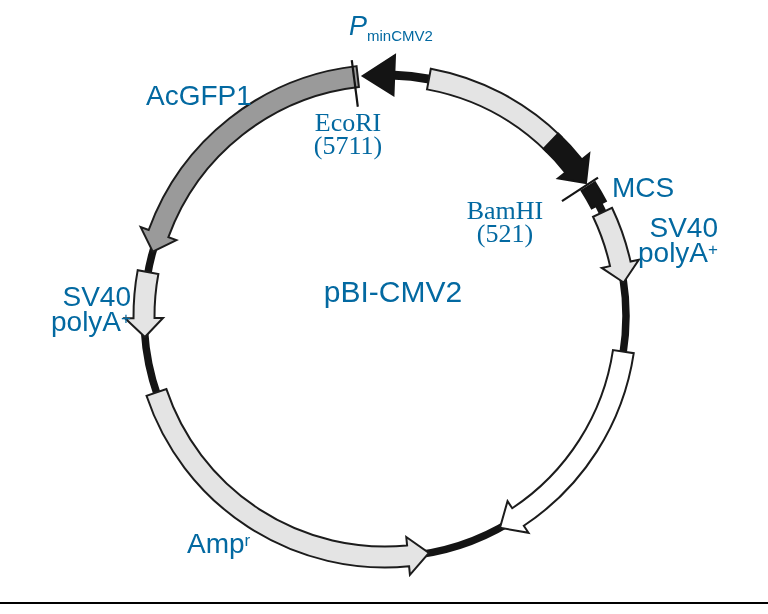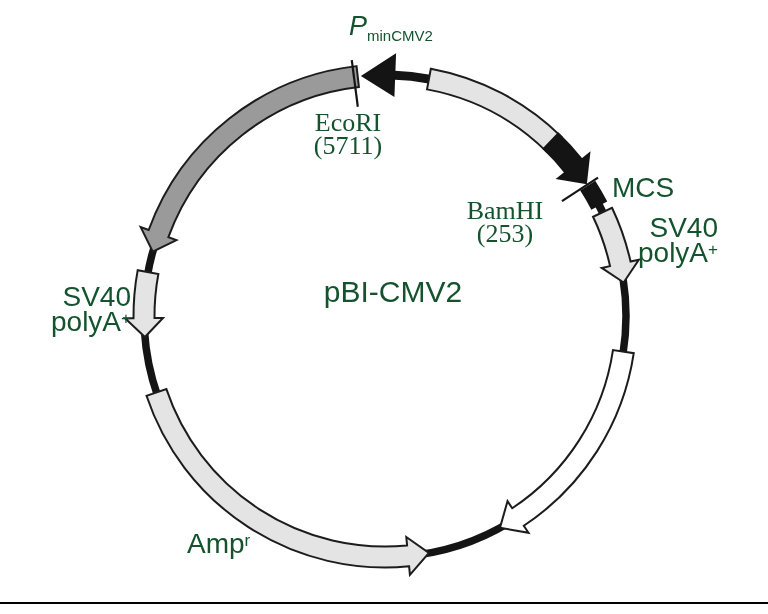--- a/index.html
+++ b/index.html
@@ -1,19 +1,19 @@
 <!DOCTYPE html>
 <html><head>
 <meta charset="utf-8">
 <style>
   html,body{margin:0;padding:0;background:#ffffff;}
   .stage{position:relative;width:768px;height:614px;background:#ffffff;overflow:hidden;
          font-family:"Liberation Sans",sans-serif;color:#111;}
   .stage svg{position:absolute;left:0;top:0;}
-  .lbl{position:absolute;font-size:28px;line-height:26px;white-space:nowrap;color:#14532d;}
+  .lbl{position:absolute;font-size:28px;line-height:26px;white-space:nowrap;color:#0369a1;}
   .lbl.two{line-height:25px;text-align:right;}
   .lbl.ctr{text-align:left;transform:translateX(-50%);}
   .lbl.serif{font-family:"Liberation Serif",serif;font-size:26px;line-height:23px;text-align:center;transform:translateX(-50%);}
   .lbl.title{font-size:30px;}
   .pvar{font-style:italic;font-size:27px;}
   .plbl sub{font-size:15px;font-weight:500;vertical-align:-6px;letter-spacing:0px;}
   .lbl sup{font-size:17px;line-height:0;vertical-align:7px;}
   .rule{position:absolute;left:0;top:602px;width:768px;height:2px;background:#000;}
 </style>
 </head>
@@ -34,37 +34,38 @@
       <path d="M 612.00 207.73 A 251.5 251.5 0 0 1 630.54 261.57 L 638.84 259.73 L 623.65 282.46 L 601.74 267.95 L 610.04 266.11 A 230.5 230.5 0 0 0 593.05 216.77 Z" fill="#e4e4e4" stroke="#1c1c1c" stroke-width="2" stroke-linejoin="miter"></path>
       <path d="M 633.74 353.17 A 251.5 251.5 0 0 1 523.81 525.72 L 528.50 532.81 L 500.00 527.79 L 507.53 501.12 L 512.22 508.21 A 230.5 230.5 0 0 0 612.97 350.07 Z" fill="#ffffff" stroke="#1c1c1c" stroke-width="2" stroke-linejoin="miter"></path>
       <path d="M 146.50 395.80 A 251.5 251.5 0 0 0 409.11 566.34 L 409.92 574.80 L 428.92 552.96 L 406.28 536.98 L 407.09 545.44 A 230.5 230.5 0 0 1 166.41 389.14 Z" fill="#e4e4e4" stroke="#1c1c1c" stroke-width="2" stroke-linejoin="miter"></path>
       <path d="M 137.71 270.17 A 251.5 251.5 0 0 0 133.51 318.19 L 125.01 318.27 L 144.92 337.00 L 163.01 317.94 L 154.51 318.01 A 230.5 230.5 0 0 1 158.36 273.99 Z" fill="#e4e4e4" stroke="#1c1c1c" stroke-width="2" stroke-linejoin="miter"></path>
       <path d="M 356.53 66.12 A 251.5 251.5 0 0 0 148.67 229.98 L 140.68 227.07 L 152.77 251.60 L 176.39 240.07 L 168.40 237.16 A 230.5 230.5 0 0 1 358.91 86.98 Z" fill="#9a9a9a" stroke="#1c1c1c" stroke-width="2" stroke-linejoin="miter"></path>
       <path d="M 395.02 55.19 L 362.74 76.03 L 393.48 95.16 Z" fill="#141414" stroke="#141414" stroke-width="2" stroke-linejoin="miter"></path>
       <path d="M 357.82 106.76 L 351.77 60.15" fill="none" stroke="#141414" stroke-width="2.2"></path>
       <path d="M 561.96 201.08 L 598.02 177.66" fill="none" stroke="#141414" stroke-width="2.2"></path>
     </svg>
 
+  <div class="lbl" style="left:146px;top:83px">AcGFP1</div>
 
   <div class="lbl plbl" style="left:349px;top:13px">
     <span class="pvar">P</span><sub>minCMV2</sub>
   </div>
 
 
 
   <div class="lbl" style="left:612px;top:175px">MCS</div>
 
   <div class="lbl two" style="left:638px;top:215px">
     <span>SV40</span><br>
     <span>polyA</span><sup>+</sup>
   </div>
 
   <div class="lbl serif" style="left:505px;top:199px">
     <span>BamHI</span><br>
-    <span>(253)</span>
+    <span>(521)</span>
   </div>
 
   <div class="lbl serif" style="left:348px;top:111px">
     <span>EcoRI</span><br>
     <span>(5711)</span>
   </div>
 
   <div class="lbl ctr title" style="left:393px;top:279px">pBI-CMV2</div>
 
   <div class="lbl two" style="left:51px;top:284px">

